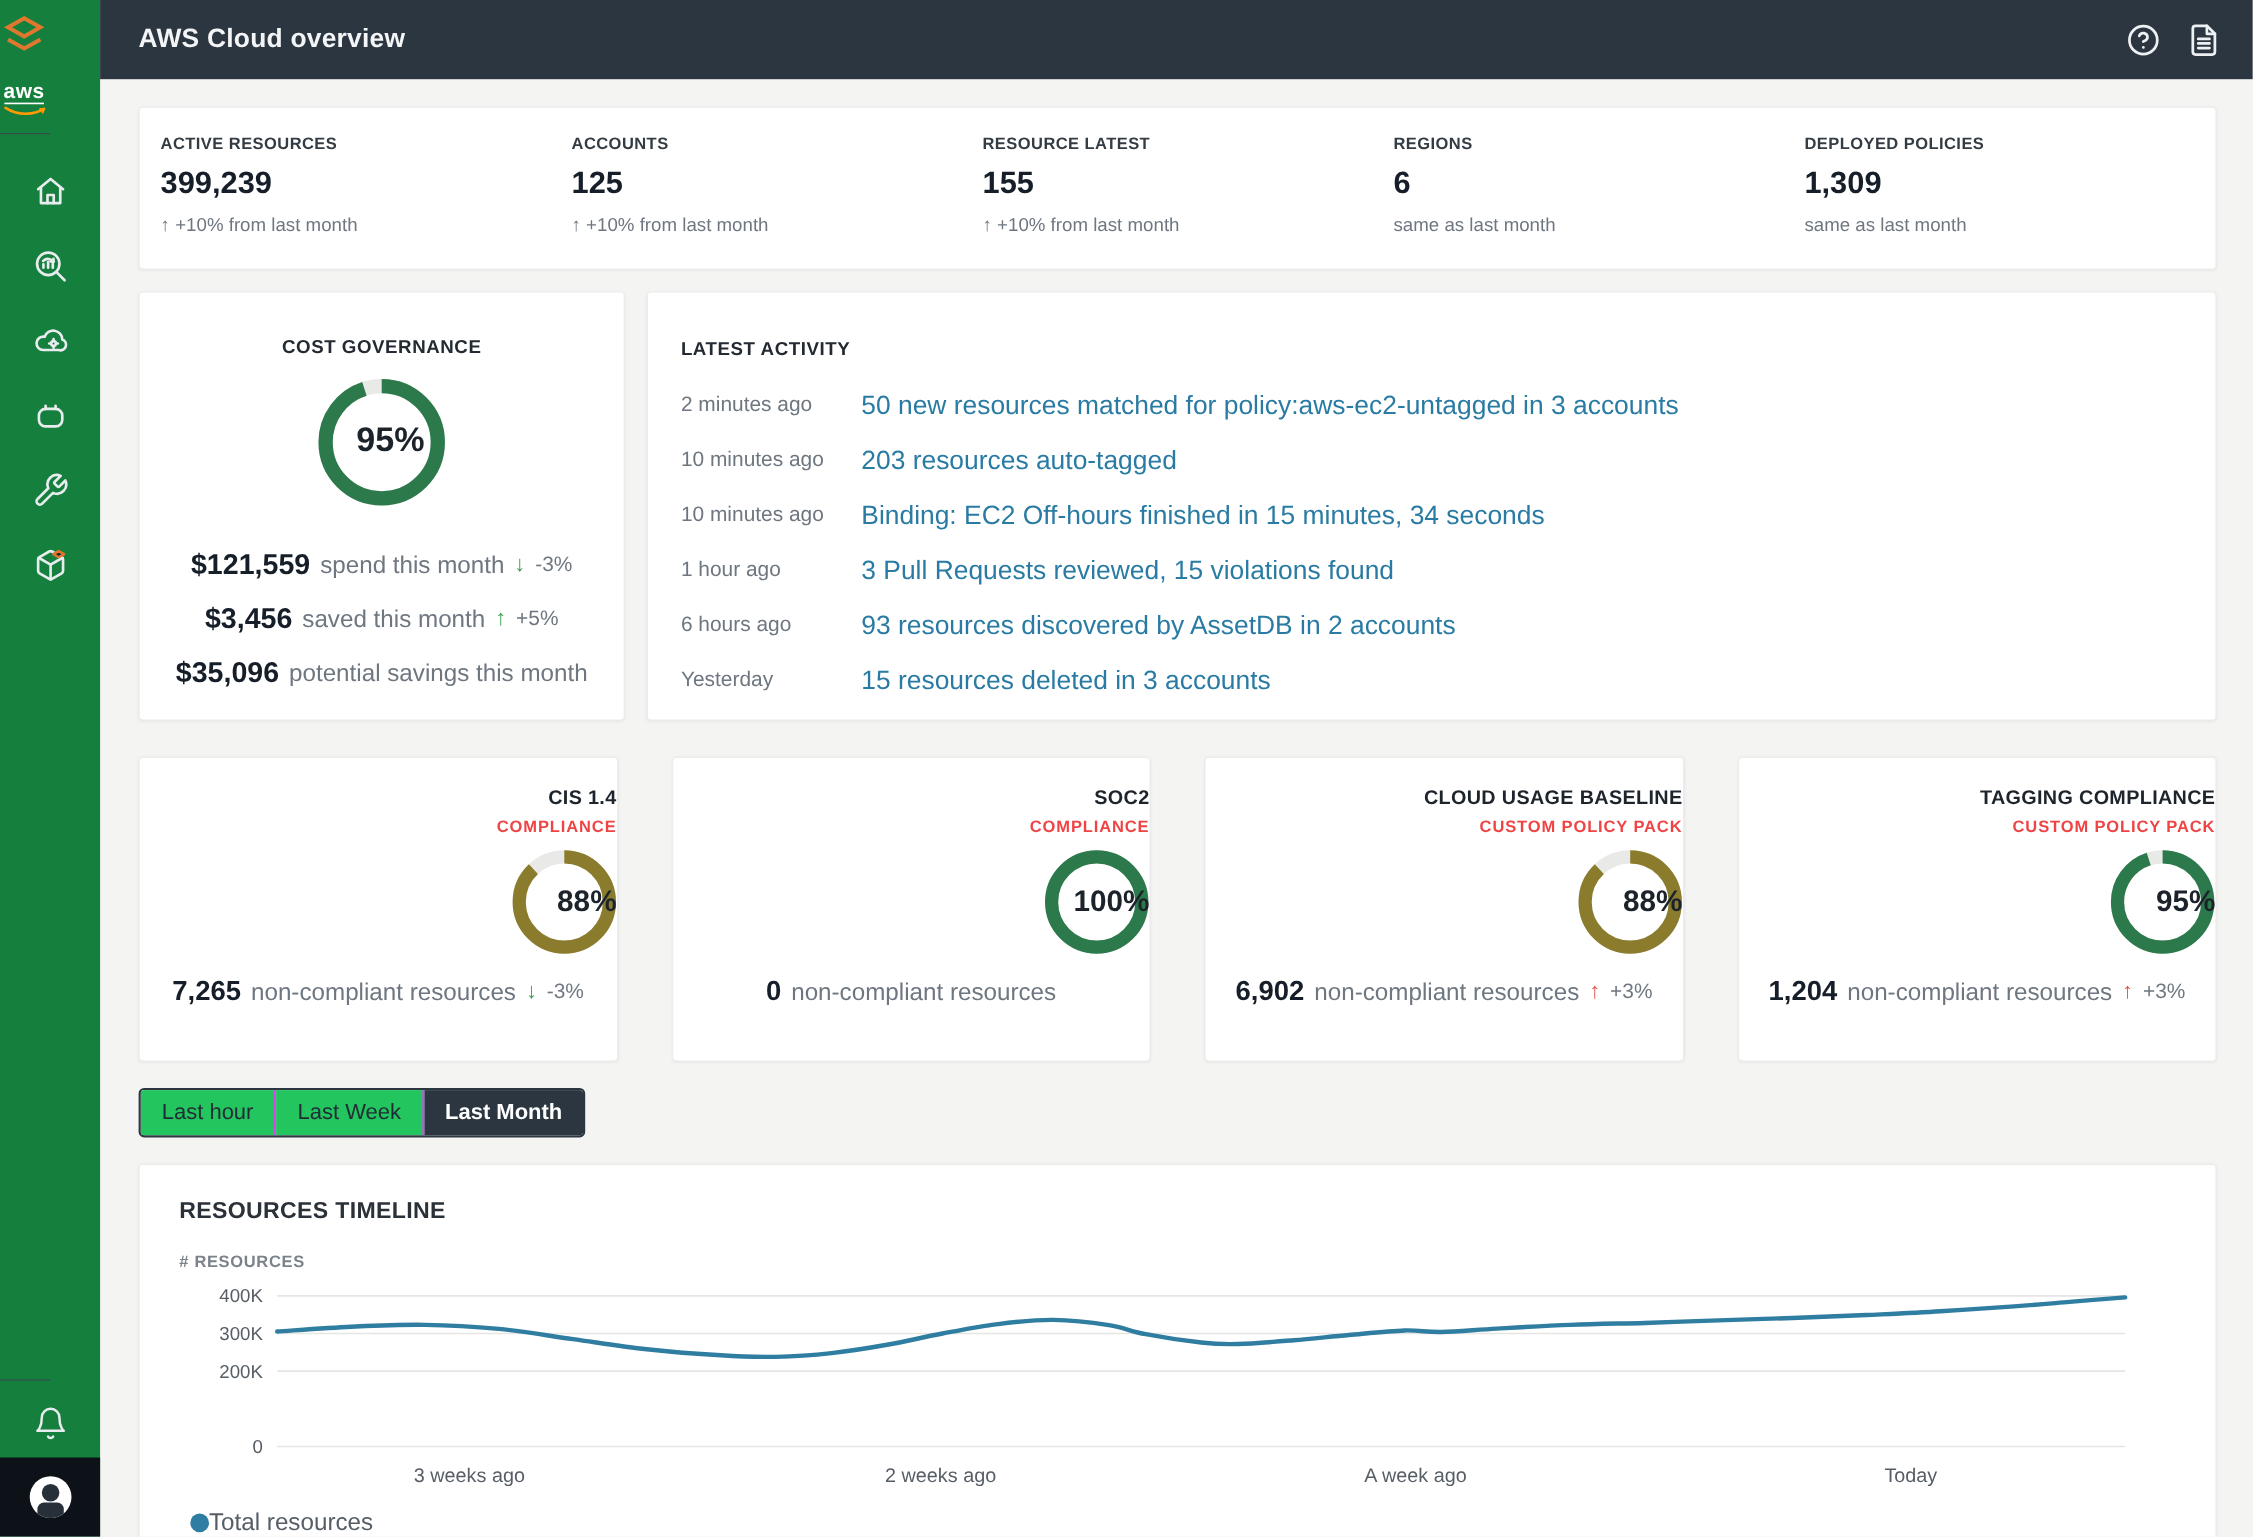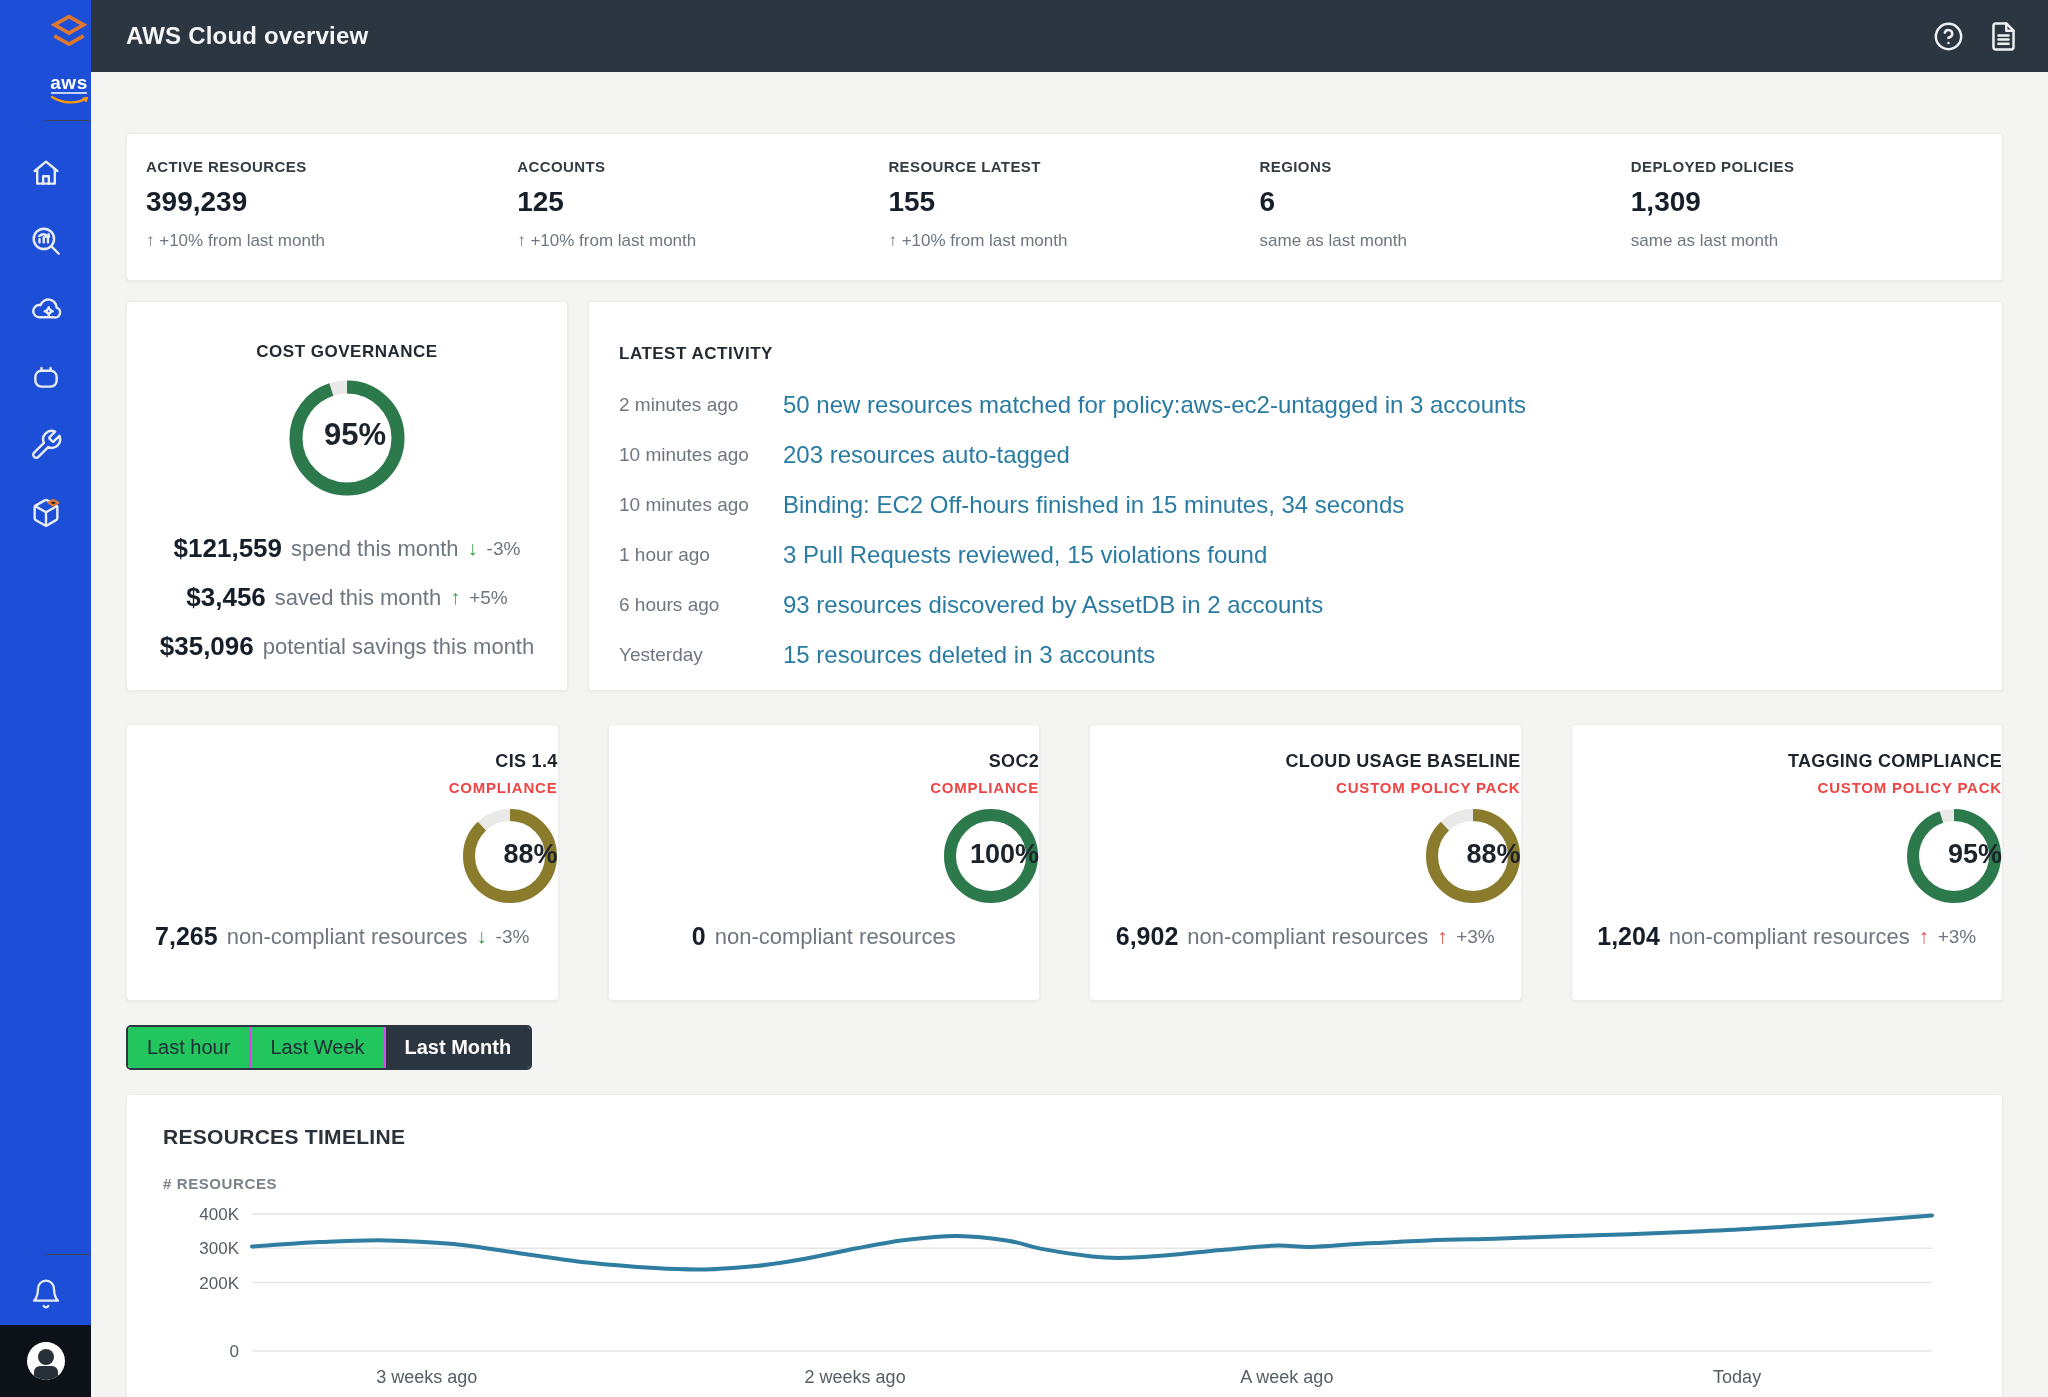--- a/index.html
+++ b/index.html
@@ -3,22 +3,22 @@
 <meta charset="utf-8">
 <style>
   * { margin:0; padding:0; box-sizing:border-box; }
   html,body { width:2048px; height:1397px; overflow:hidden; }
   body {
     font-family:"Liberation Sans","DejaVu Sans",sans-serif;
     background:#f4f4f3; color:#1d242c; display:flex;
   }
   
   .sidebar {
-    width:91px; height:1397px; background:#1d4ed8; flex:0 0 91px;
-    display:flex; flex-direction:column; align-items:flex-end;
+    width:91px; height:1397px; background:#15803d; flex:0 0 91px;
+    display:flex; flex-direction:column; align-items:flex-start;
   }
   .brand { margin-top:12px; }
   .aws-logo { margin-top:14px; display:flex; flex-direction:column; align-items:center; cursor:pointer; }
   .aws-text { color:#fff; font-weight:700; font-size:19px; letter-spacing:.5px; line-height:18px; }
   .side-divider { width:46px; height:1px; background:#3c4651; margin:14px 0 18px 0; }
   .side-divider.bottom { margin:10px 0 8px 0; }
   .nav-item { width:91px; height:68px; display:flex; align-items:center; justify-content:center; cursor:pointer; }
   .nav-item svg { width:34px; height:34px; stroke:#e8ecef; stroke-width:1.7; fill:none; stroke-linecap:round; stroke-linejoin:round; }
   .side-spacer { flex:1; }
   .bell-item { width:91px; height:62px; display:flex; align-items:center; justify-content:center; cursor:pointer; }
@@ -29,21 +29,21 @@
   .avatar .torso { position:absolute; left:7px; top:24px; width:24px; height:16px; border-radius:6px; background:#273039; }
   
   .main { flex:1; display:flex; flex-direction:column; min-width:0; }
   .topbar {
     height:72px; background:#2b3641; display:flex; align-items:center;
     padding:0 28px 0 35px; flex:0 0 72px;
   }
   .topbar-title { color:#f3f5f7; font-size:24px; font-weight:700; letter-spacing:.2px; }
   .topbar-right { margin-left:auto; display:flex; gap:22px; align-items:center; }
   .topbar-right svg { width:33px; height:33px; stroke:#eef1f3; stroke-width:1.8; fill:none; stroke-linecap:round; stroke-linejoin:round; cursor:pointer; }
-  .content { flex:1; overflow:hidden; padding:25px 45px 0 35px;margin-top:36px; }
+  .content { flex:1; overflow:hidden; padding:25px 33px 0 35px; }
   .card {
     background:#ffffff; border:1px solid #ececeb; border-radius:4px;
     box-shadow:0 1px 3px rgba(0,0,0,.05);
   }
   
   .stats-card { height:148px; display:grid; grid-template-columns:repeat(5,1fr); padding:24px 0 0 19px; margin-bottom:20px; }
   .stat-label { font-size:15px; font-weight:700; color:#333b43; letter-spacing:.4px; }
   .stat-value { font-size:28px; font-weight:700; color:#161f29; margin-top:11px; }
   .stat-delta { font-size:17px; color:#6e7680; margin-top:13px; }
   

